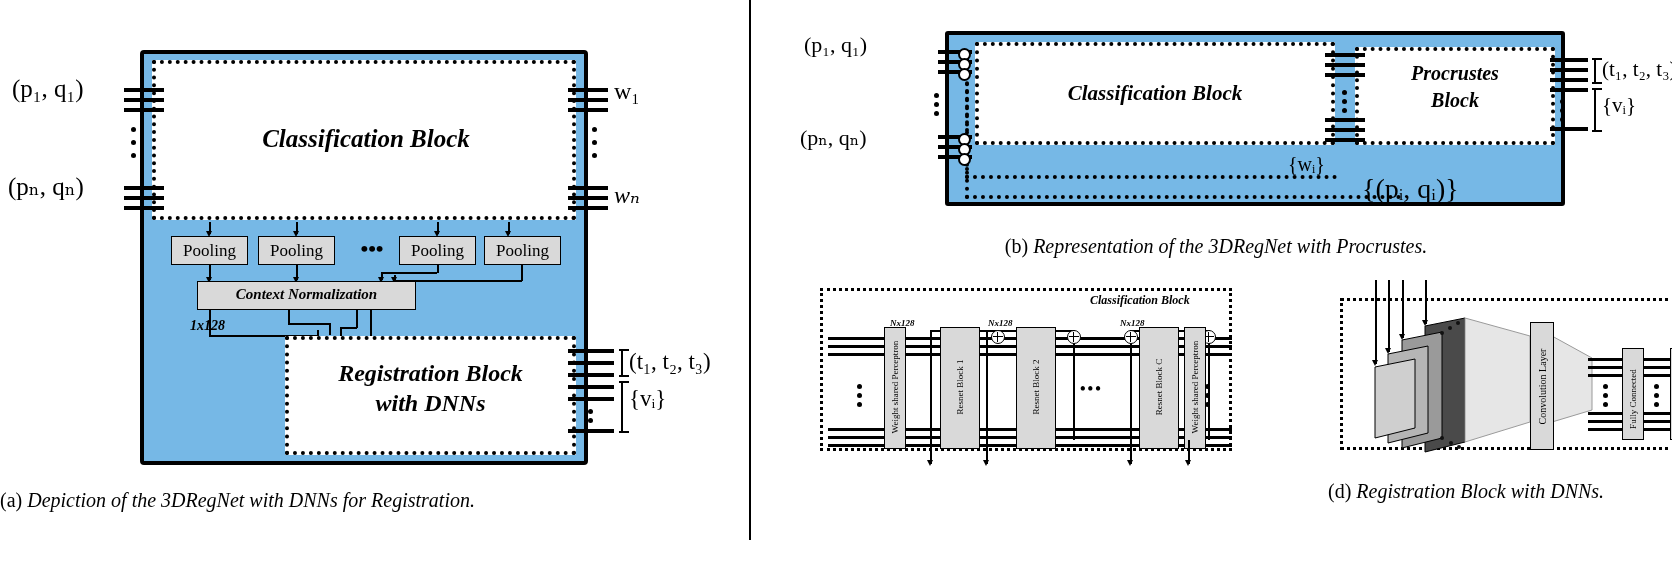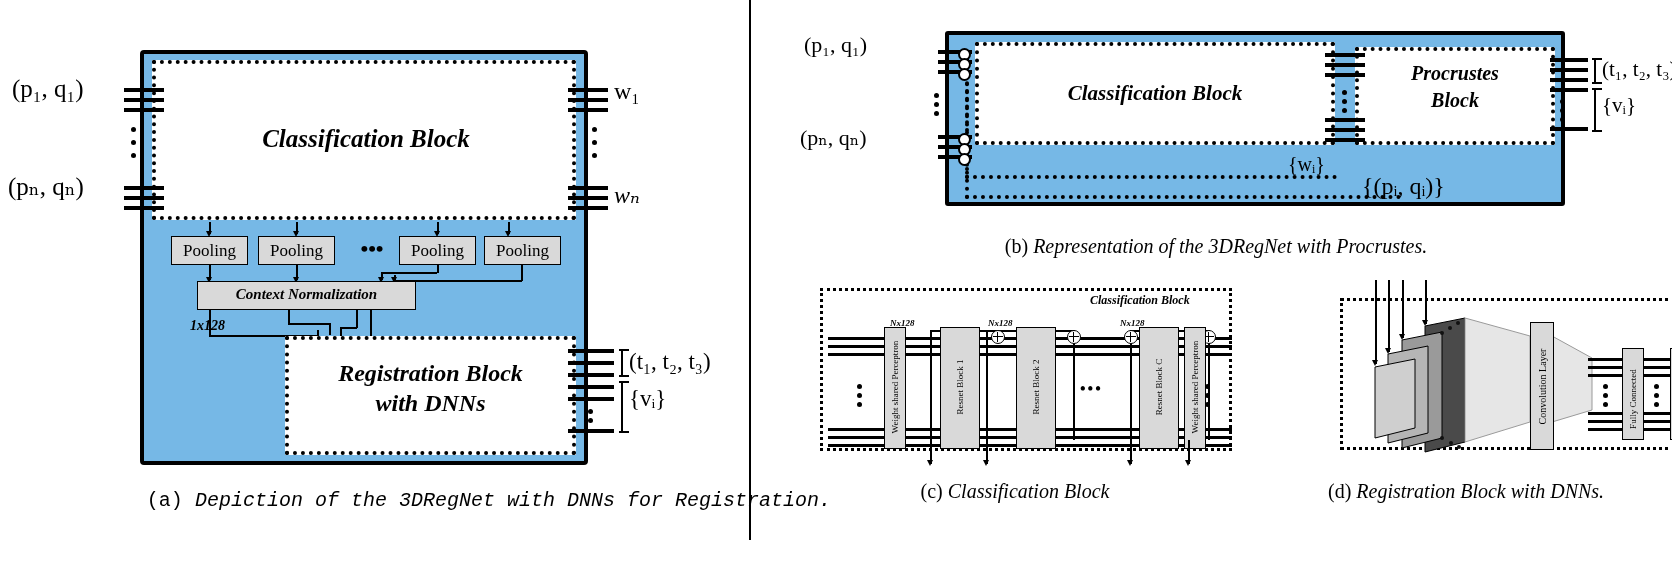--- a/index.html
+++ b/index.html
@@ -142,21 +142,21 @@
   <div class="bar" style="left:568px;top:397px;width:46px;"></div>
   <div class="dot" style="left:588px;top:409px;"></div>
   <div class="dot" style="left:588px;top:418px;"></div>
   <div class="bar" style="left:568px;top:429px;width:46px;"></div>
 
   <div class="brk" style="left:621px;top:349px;height:28px;"></div>
   <div class="lbl" style="left:629px;top:349px;font-size:23px;">(t₁, t₂, t₃)</div>
   <div class="brk" style="left:621px;top:381px;height:52px;"></div>
   <div class="lbl" style="left:629px;top:386px;font-size:23px;">{vᵢ}</div>
 
-  <div class="caption" style="left:0;top:487px;width:831px;text-align:right;font-family:Liberation Mono, monospace;">
+  <div class="caption" style="left:0;top:487px;width:831px;text-align:left;">
     <span class="tag">(a)</span>
     <span>Depiction of the 3DRegNet with DNNs for Registration.</span>
   </div>
 </div>
 
 <div class="vdivider"></div>
 
 <div class="fig" style="left:760px;top:0;width:912px;height:265px;">
 
   <div class="solidbox" style="left:185px;top:31px;width:620px;height:175px;border-radius:3px;"></div>
@@ -167,21 +167,21 @@
   <div class="dashbox" style="left:595px;top:47px;width:200px;height:98px;"></div>
   <div class="lbl italbold" style="left:595px;top:62px;width:200px;text-align:center;font-size:20px;">Procrustes</div>
   <div class="lbl italbold" style="left:595px;top:89px;width:200px;text-align:center;font-size:20px;">Block</div>
 
   <div style="position:absolute;left:205px;top:50px;width:432px;height:145px;
               border-left:4px dotted #000;border-bottom:4px dotted #000;"></div>
 
   <div style="position:absolute;left:205px;top:50px;width:368px;height:125px;
               border-left:4px dotted #000;border-bottom:4px dotted #000;"></div>
   <div class="lbl" style="left:528px;top:153px;font-size:20px;">{wᵢ}</div>
-  <div class="lbl" style="left:602px;top:173px;font-size:24px;">{(pᵢ, qᵢ)}</div>
+  <div class="lbl" style="left:602px;top:173px;font-size:28px;">{(pᵢ, qᵢ)}</div>
 
   <div class="lbl" style="left:44px;top:32px;font-size:22px;">(p₁, q₁)</div>
   <div class="lbl" style="left:40px;top:125px;font-size:22px;">(pₙ, qₙ)</div>
 
   <div class="bar" style="left:178px;top:50px;width:34px;"></div>
   <div class="bar" style="left:178px;top:60px;width:34px;"></div>
   <div class="bar" style="left:178px;top:70px;width:34px;"></div>
   <div class="bar" style="left:178px;top:135px;width:34px;"></div>
   <div class="bar" style="left:178px;top:145px;width:34px;"></div>
   <div class="bar" style="left:178px;top:155px;width:34px;"></div>
@@ -284,24 +284,20 @@
 
   <div class="vline" style="left:140px;top:160px;height:24px;"></div>
   <div class="arrowdn" style="left:137px;top:180px;"></div>
   <div class="vline" style="left:196px;top:160px;height:24px;"></div>
   <div class="arrowdn" style="left:193px;top:180px;"></div>
   <div class="vline" style="left:340px;top:160px;height:24px;"></div>
   <div class="arrowdn" style="left:337px;top:180px;"></div>
   <div class="vline" style="left:398px;top:160px;height:24px;"></div>
   <div class="arrowdn" style="left:395px;top:180px;"></div>
 
-  <div class="caption" style="left:0;top:198px;width:450px;text-align:center;">
-    <span class="tag">(c)</span>
-    <span>Classification Block</span>
-  </div>
 </div>
 
 <div class="fig" style="left:1320px;top:280px;width:417px;height:300px;">
 
   <div class="dashbox trans" style="left:20px;top:18px;width:336px;height:152px;border-width:3px;"></div>
 
   <div class="vline" style="left:55px;top:0;height:84px;"></div>
   <div class="arrowdn" style="left:52px;top:80px;"></div>
   <div class="vline" style="left:68px;top:0;height:72px;"></div>
   <div class="arrowdn" style="left:65px;top:68px;"></div>

